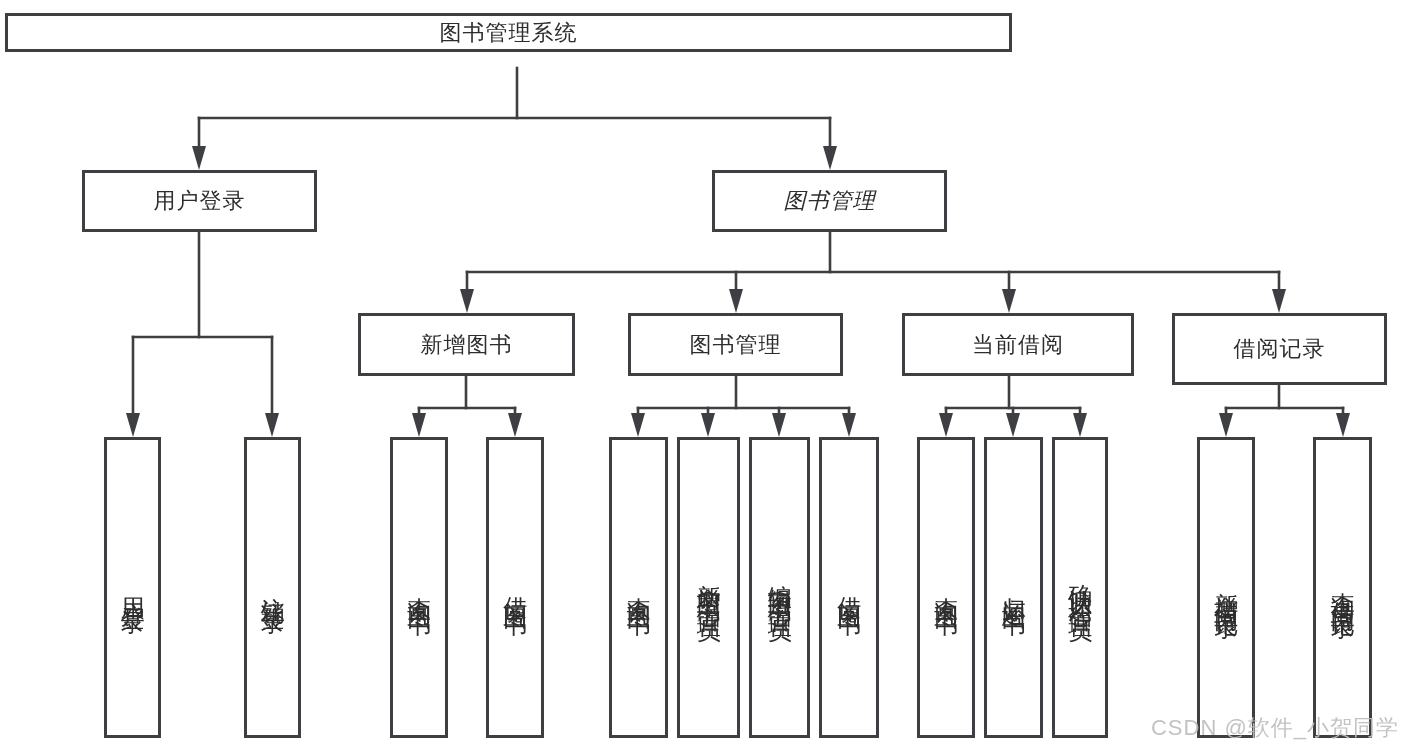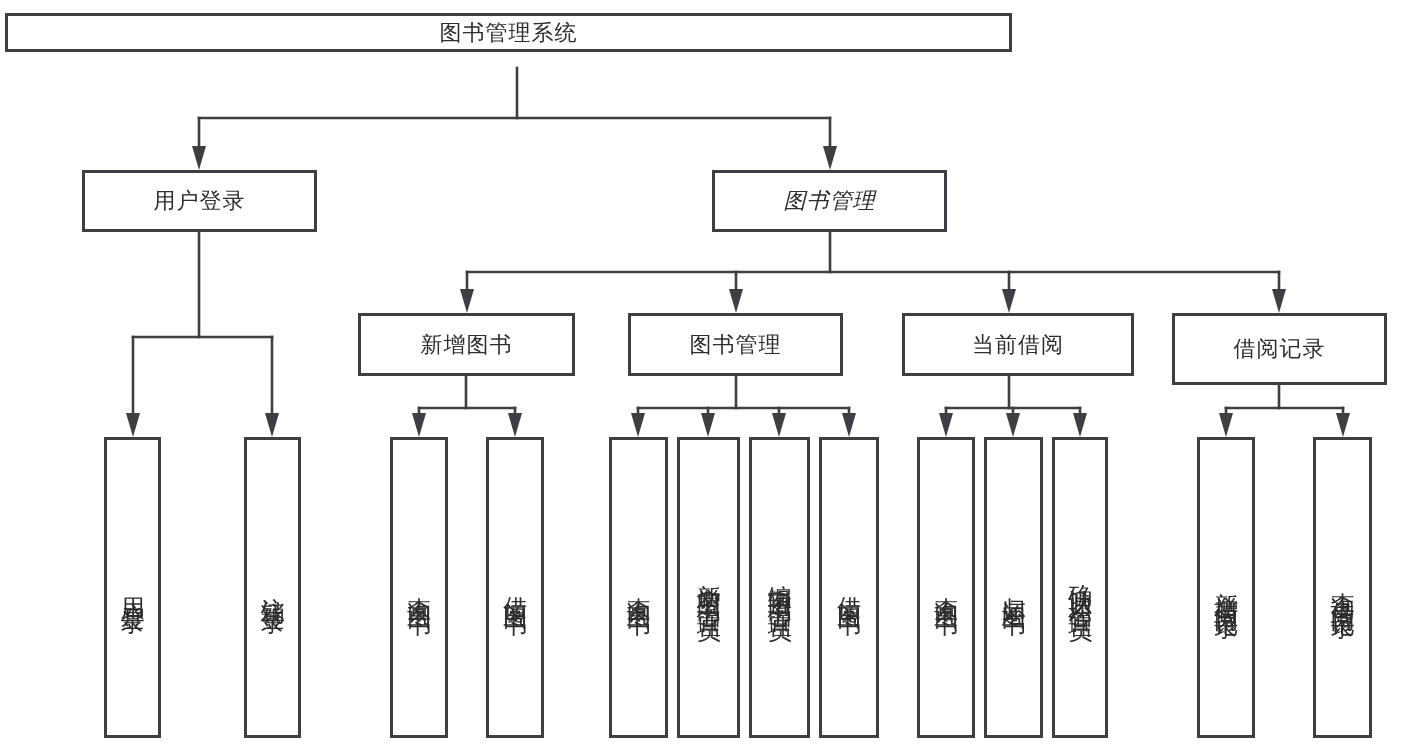--- a/index.html
+++ b/index.html
@@ -139,14 +139,15 @@
   <div class="node v-node" style="left:749px; top:437px; width:61px; height:301px;">编辑图书（管理员）</div>
   <div class="node v-node" style="left:819px; top:437px; width:60px; height:301px;">借阅图书</div>
 
   <div class="node v-node" style="left:917px; top:437px; width:58px; height:301px;">查询图书</div>
   <div class="node v-node" style="left:984px; top:437px; width:59px; height:301px;">归还图书</div>
   <div class="node v-node" style="left:1052px; top:437px; width:56px; height:301px;">确认归还（管理员）</div>
 
   <div class="node v-node" style="left:1197px; top:437px; width:58px; height:301px;">新增借阅记录</div>
   <div class="node v-node" style="left:1313px; top:437px; width:59px; height:301px;">查询借阅记录</div>
 
+  <div class="watermark">CSDN @软件_小贺同学</div>
 
 </div>
 
 </body></html>

